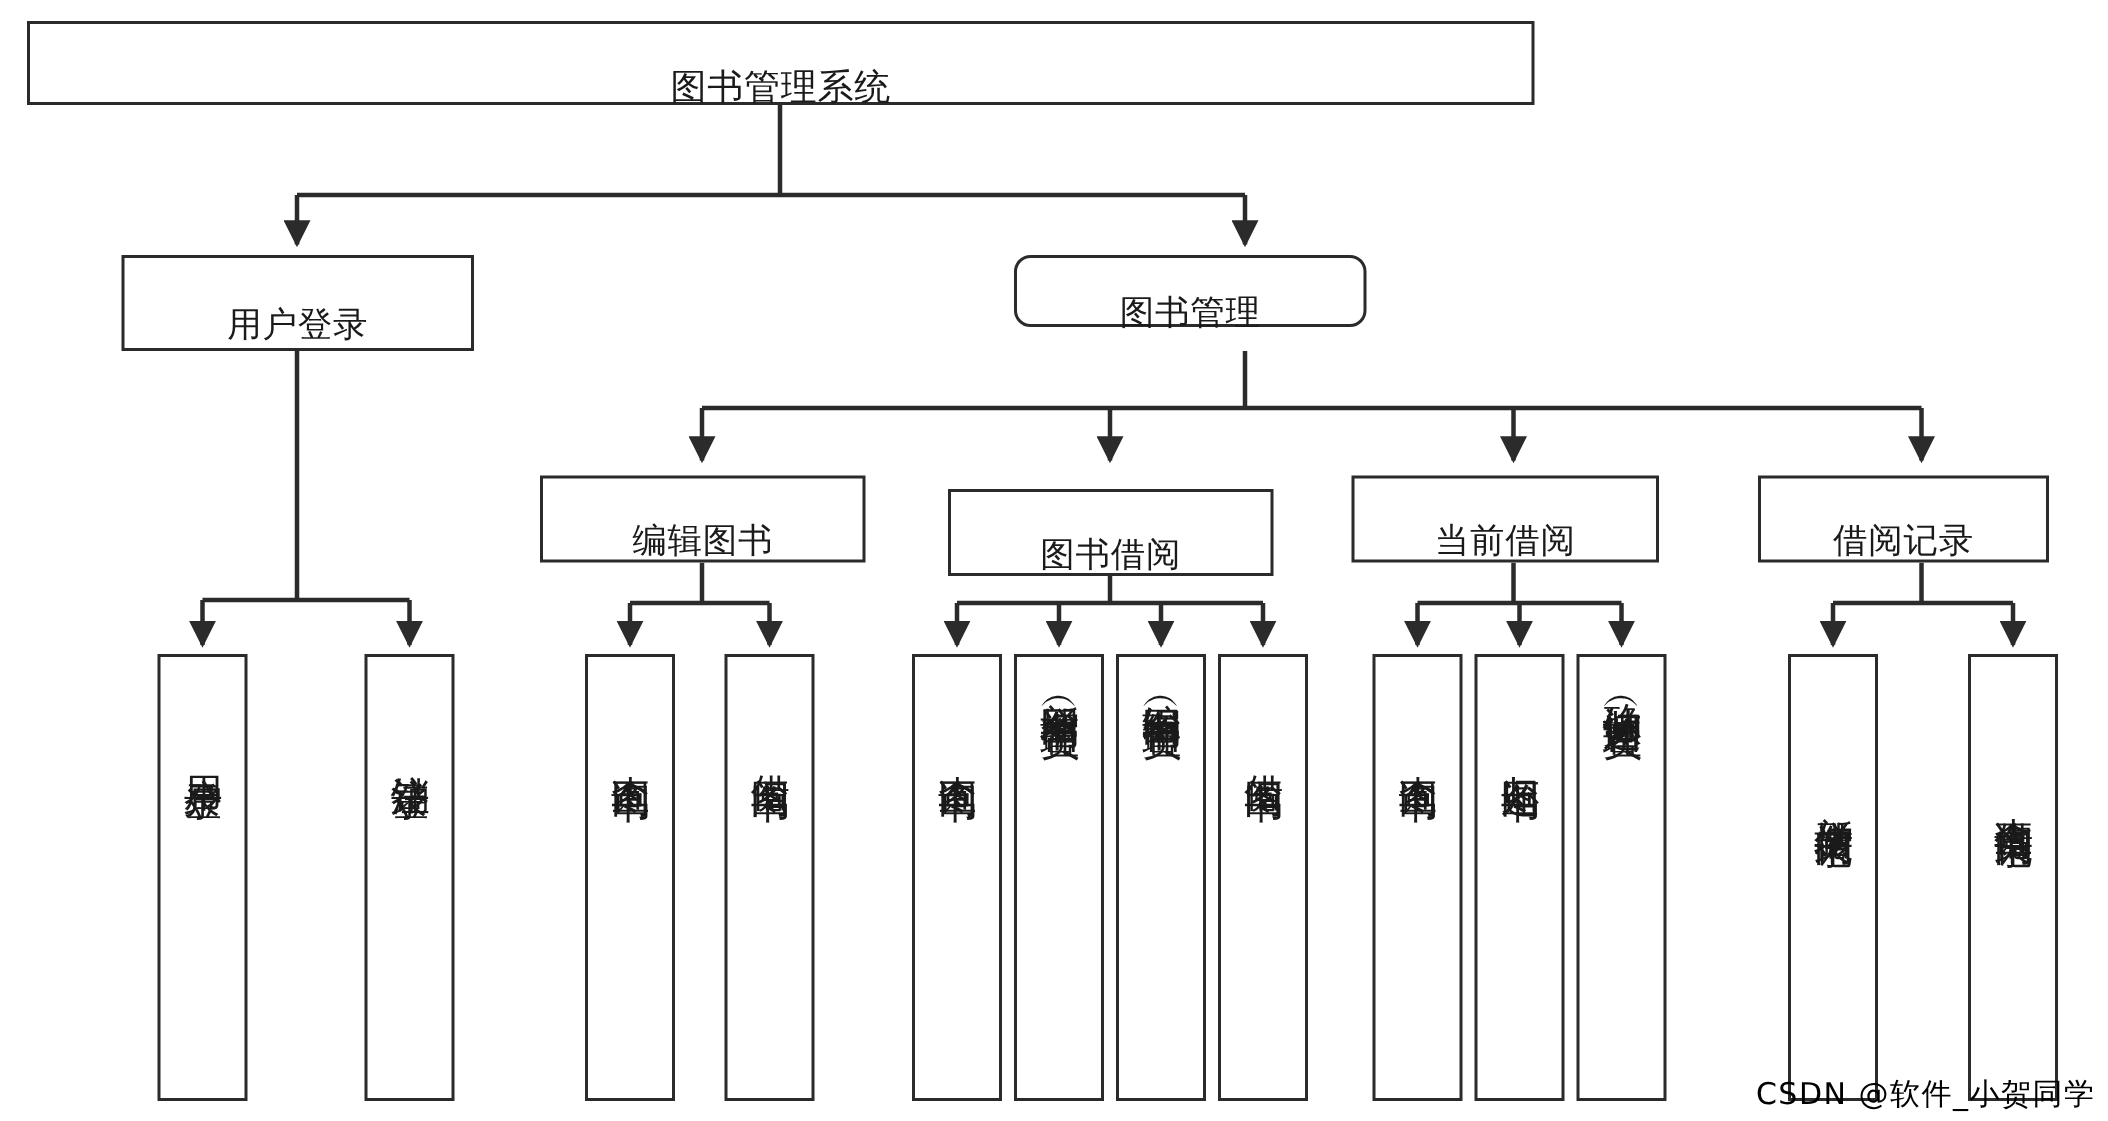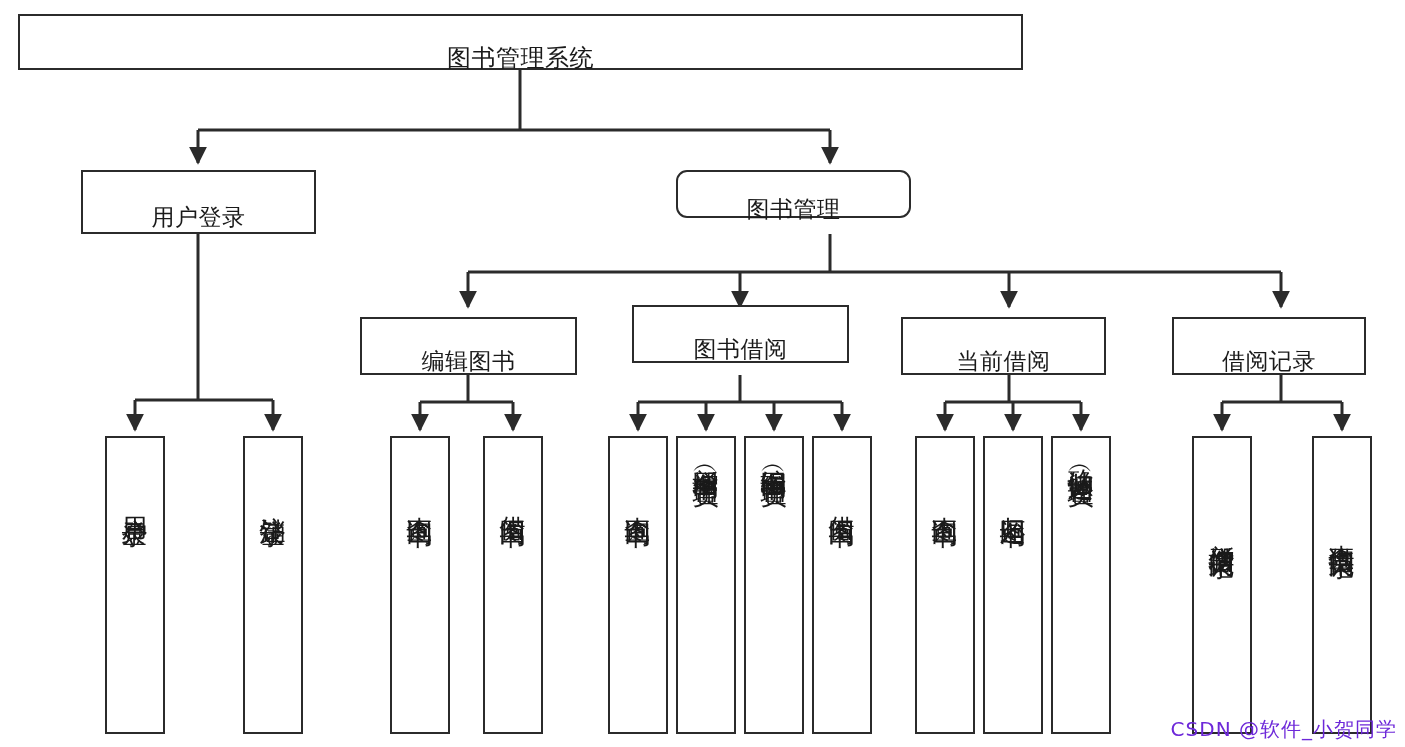--- a/index.html
+++ b/index.html
@@ -69,21 +69,21 @@
     margin-top: 80px;
   }
   .node.vert.top .lbl {
     margin-top: 4px;
   }
   .watermark {
     position: absolute;
     right: 8px;
     bottom: 4px;
     font-size: 20px;
-    color: #6d28d9;
+    color: #000000;
     letter-spacing: 1px;
     white-space: nowrap;
   }
 </style>
 </head>
 <body>
 
 <div id="canvas">
 
   <svg id="edges" viewBox="0 0 1405 747" xmlns="http://www.w3.org/2000/svg">
@@ -143,21 +143,21 @@
   <div class="node horiz" style="left:81px; top:170px; width:235px; height:64px;">
     <span class="lbl">用户登录</span>
   </div>
   <div class="node horiz" style="left:676px; top:170px; width:235px; height:48px;border-radius:11px;">
     <span class="lbl">图书管理</span>
   </div>
 
   <div class="node horiz" style="left:360px; top:317px; width:217px; height:58px;">
     <span class="lbl">编辑图书</span>
   </div>
-  <div class="node horiz" style="left:632px; top:305px; width:217px; height:58px;">
+  <div class="node horiz" style="left:632px; top:326px; width:217px; height:58px;">
     <span class="lbl">图书借阅</span>
   </div>
   <div class="node horiz" style="left:901px; top:317px; width:205px; height:58px;">
     <span class="lbl">当前借阅</span>
   </div>
   <div class="node horiz" style="left:1172px; top:317px; width:194px; height:58px;">
     <span class="lbl">借阅记录</span>
   </div>
 
   <div class="node vert mid" style="left:105px; top:436px; width:60px; height:298px;">

